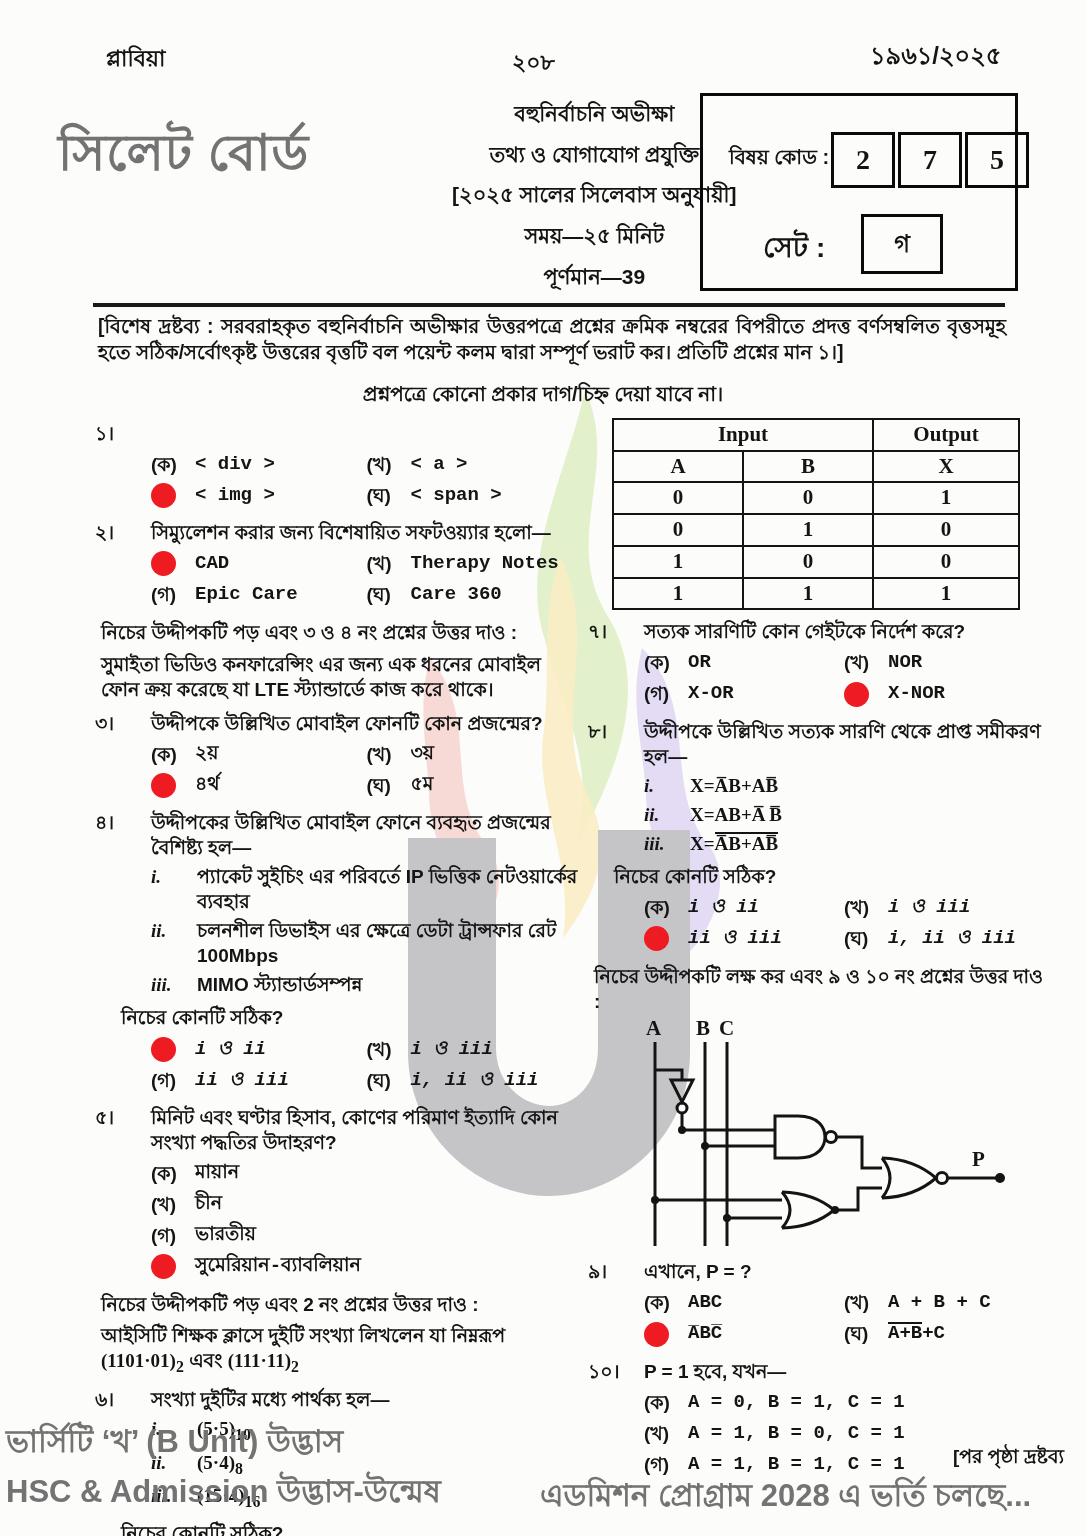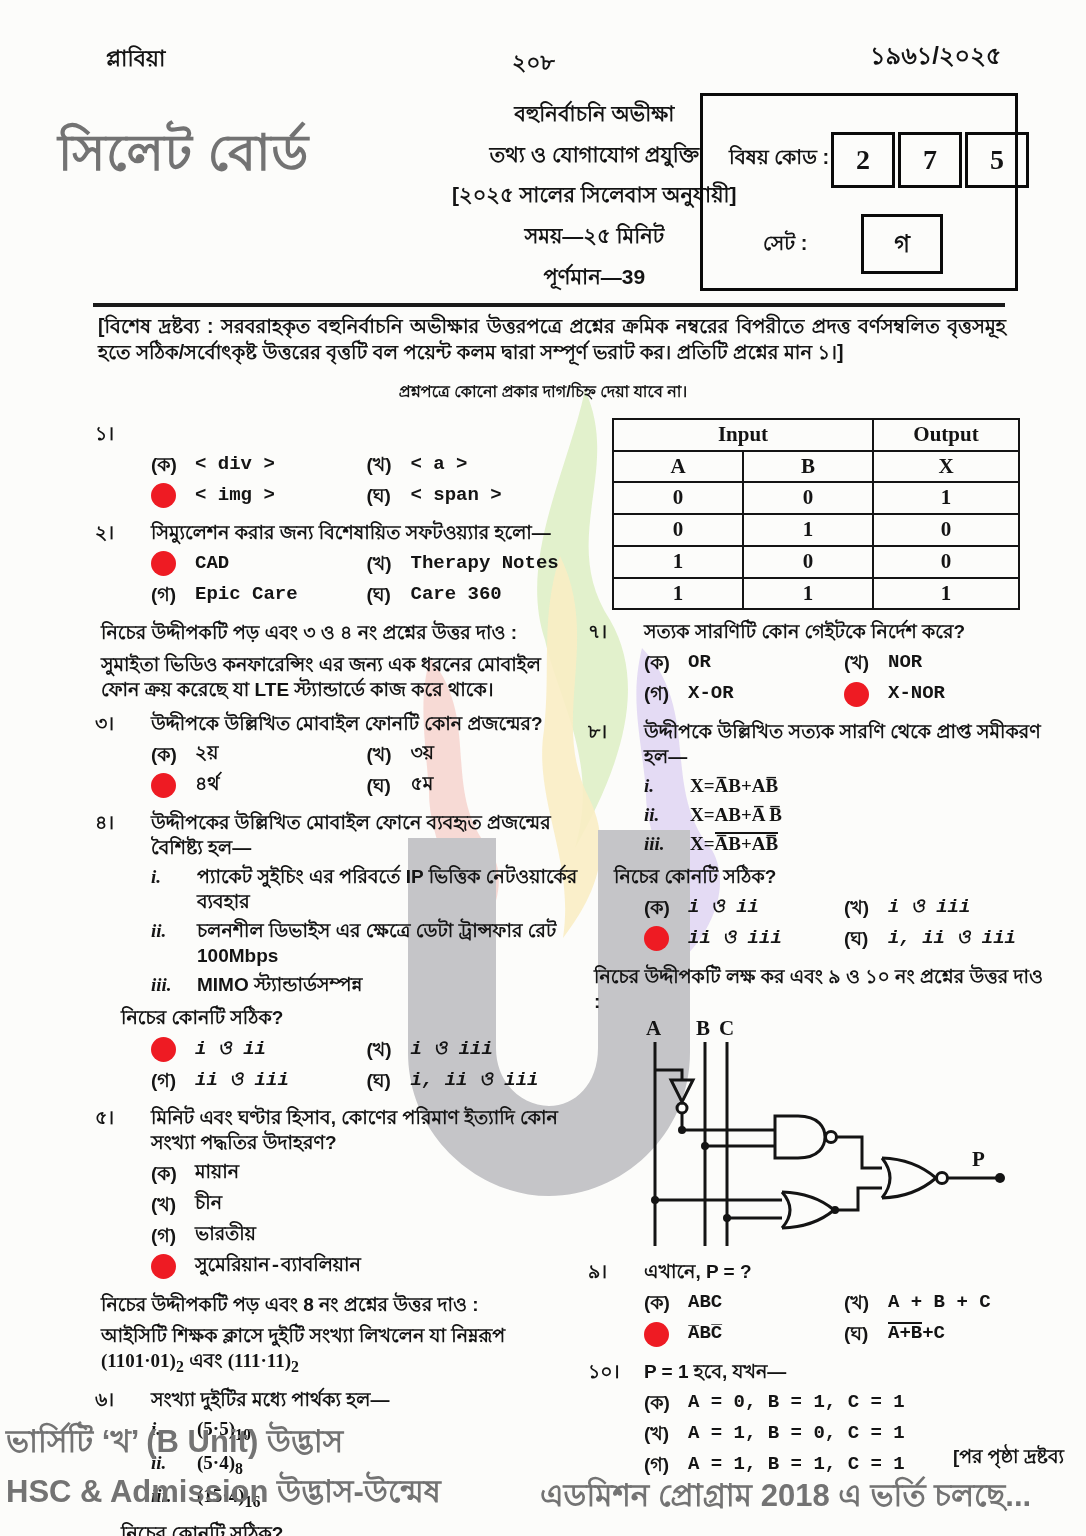--- a/index.html
+++ b/index.html
@@ -18,26 +18,26 @@
   .hpage{left:500px;top:48px;font-size:22px;margin-left:12px;}
   .hserial{left:870px;top:40px;font-size:24px;}
   .board{left:58px;top:120px;font-size:50px;letter-spacing:1px;}
   .hmeta{left:452px;top:100px;font-size:21px;text-align:center;}
   .hmeta div{margin:0 0 13px 0;}
   .codebox{left:700px;top:93px;width:312px;height:192px;border:3.5px solid #0a0a0a;}
   .codelabel{position:absolute;left:26px;top:48px;font-size:20px;}
   .digits{position:absolute;left:128px;top:36px;display:flex;gap:3px;}
   .digit{width:58px;height:50px;border:3.5px solid #0a0a0a;text-align:center;line-height:50px;
          font-family:"Liberation Serif",serif;font-size:28px;}
-  .setlabel{position:absolute;left:60px;top:134px;font-size:20px;}
+  .setlabel{position:absolute;left:60px;top:134px;font-size:28px;}
   .setbox{position:absolute;left:158px;top:118px;width:76px;height:54px;border:3.5px solid #0a0a0a;
           text-align:center;line-height:54px;font-size:24px;}
   .rule{left:93px;top:303px;width:912px;height:3.5px;background:#1a1a1a;}
   .notice{left:98px;top:314px;width:908px;font-size:19.5px;text-align:justify;}
-  .warning{left:0;top:381px;width:1086px;text-align:center;font-size:16px;}
+  .warning{left:0;top:381px;width:1086px;text-align:center;font-size:20px;}
   
   .colL{left:95px;top:412px;width:487px;}
   .colR{left:588px;top:410px;width:456px;}
   .q{display:flex;gap:10px;margin-top:9px;}
   .qno{flex:0 0 46px;}
   .qtext{flex:1;}
   .opts{margin:3px 0 0 56px;display:flex;flex-wrap:wrap;}
   .opt{display:flex;align-items:center;width:50%;box-sizing:border-box;margin:3px 0;}
   .opts.onecol .opt{width:100%;}
   .lab{flex:0 0 44px;}
@@ -225,21 +225,21 @@
       <div class="opt">
           <span class="lab">(গ)</span>
           <span class="otext">ভারতীয়</span>
         </div>
       <div class="opt">
           <span class="dot"></span>
           <span class="otext">সুমেরিয়ান-ব্যাবলিয়ান</span>
         </div>
     </div>
 
-    <div class="stim-intro">নিচের উদ্দীপকটি পড় এবং 8 নং প্রশ্নের উত্তর দাও :</div>
+    <div class="stim-intro">নিচের উদ্দীপকটি পড় এবং 2 নং প্রশ্নের উত্তর দাও :</div>
     <div class="stim-body">
       <span>আইসিটি শিক্ষক ক্লাসে দুইটি সংখ্যা লিখলেন যা নিম্নরূপ</span>
       <span class="math"><span>(1101·01)</span><sub>2</sub></span>
       <span>এবং</span>
       <span class="math"><span>(111·11)</span><sub>2</sub></span>
     </div>
 
     <div class="q">
       <span class="qno">৬।</span>
       <span class="qtext">সংখ্যা দুইটির মধ্যে পার্থক্য হল—</span>
@@ -446,15 +446,15 @@
           <span class="lab">(গ)</span>
           <span class="otext math">A = 1, B = 1, C = 1</span>
         </div>
 
     </div>
   </div>
 
   <div class="abs fnote">[পর পৃষ্ঠা দ্রষ্টব্য</div>
   <div class="abs f1 red">ভার্সিটি ‘খ’ (B Unit) উদ্ভাস</div>
   <div class="abs f2 red">HSC &amp; Admission উদ্ভাস-উন্মেষ</div>
-  <div class="abs f3 red">এডমিশন প্রোগ্রাম 2018 এ ভর্তি চলছে...</div>
+  <div class="abs f3 red">এডমিশন প্রোগ্রাম 2028 এ ভর্তি চলছে...</div>
 
 </div>
 
 </body></html>

